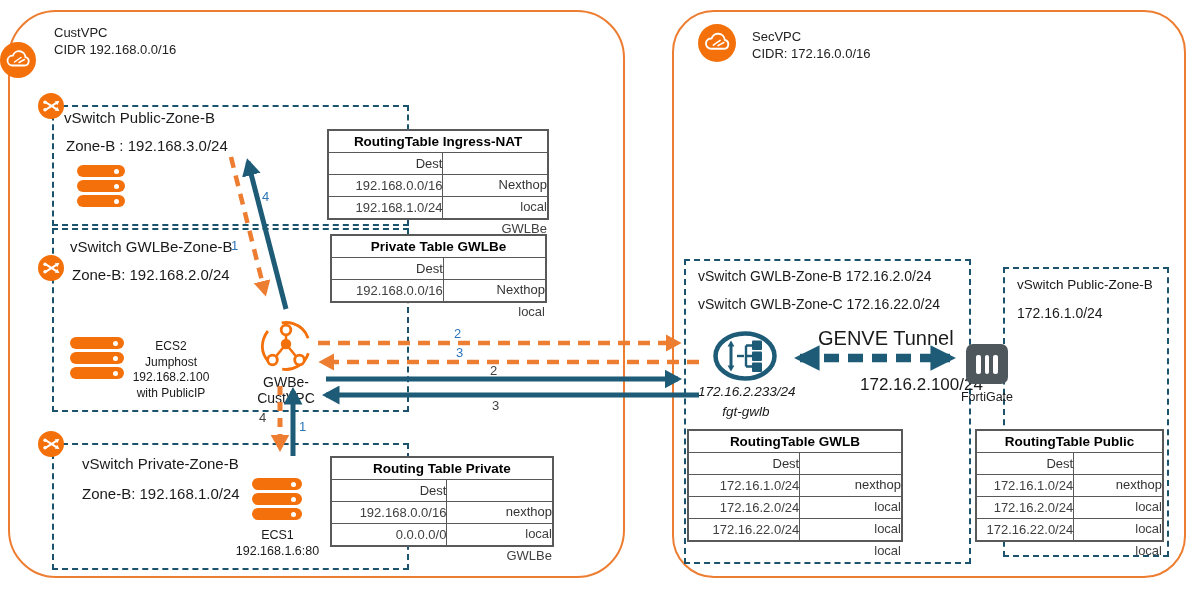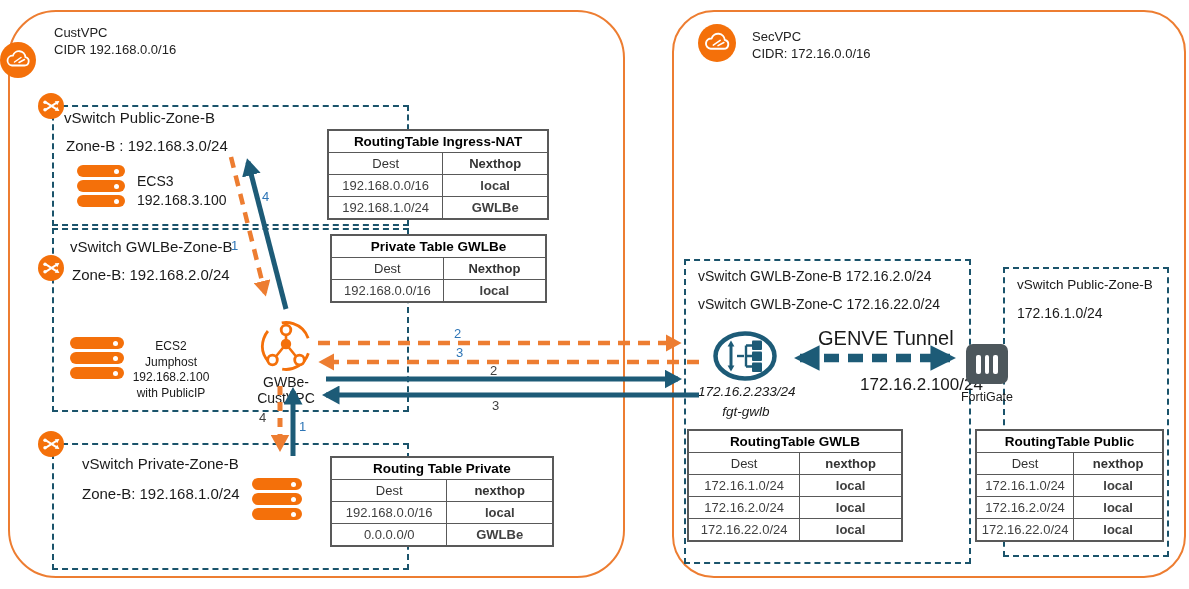--- a/index.html
+++ b/index.html
@@ -24,24 +24,24 @@
   .ecs { position:absolute; display:flex; flex-direction:column; gap:3px; z-index:6; }
   .ecs i { display:block; height:12px; border-radius:6px; background:#F4700A; position:relative; }
   .ecs i::after { content:""; position:absolute; right:6px; top:50%; margin-top:-2.5px; width:5px; height:5px; background:#fff; border-radius:50%; }
 
   .ecs-cap { position:absolute; z-index:6; color:#1a1a1a; }
   .cap-left { font-size:14px; line-height:19px; }
   .cap-center { text-align:center; font-size:12px; line-height:15.5px; }
 
   .rt { position:absolute; background:#fff; border:2px solid #595959; z-index:10; font-size:13px; color:#404040; }
   .rt-title { font-weight:bold; color:#000; text-align:center; height:21px; line-height:21px; border-bottom:1px solid #595959; font-size:13.5px; }
-  .rt-row { display:flex; height:21px; line-height:21px; border-bottom:1px solid #595959; text-align:center; }
+  .rt-row { display:flex; height:21px; line-height:21px; border-bottom:1px solid #595959; text-align:right;flex-direction:column; }
   .rt-row:last-child { border-bottom:none; }
   .rt .c1 { width:52%; border-right:1px solid #595959; }
-  .rt .c2 { flex:1;font-weight:bold; }
+  .rt .c2 { flex:1; }
   .rt-row.head { color:#333; }
 
   .icon-abs { position:absolute; z-index:6; }
   .gwbe-label { position:absolute; font-size:14px; color:#1a1a1a; text-align:center; z-index:6; }
   .fgt-cap { position:absolute; font-size:13.5px; color:#1a1a1a; text-align:center; z-index:6;font-style:italic; }
 
   .fortigate { position:absolute; left:966px; top:344px; width:42px; height:40px; background:#4D575C; border-radius:7px; z-index:6; display:flex; align-items:center; justify-content:center; gap:4px; }
   .fortigate b { display:block; width:4.5px; height:19px; background:#fff; border-radius:2px; }
 
   .genve-label { position:absolute; left:818px; top:327px; font-size:20px; color:#1a1a1a; z-index:6; white-space:nowrap; }
@@ -124,24 +124,20 @@
     </svg>
   </div>
 
   <div class="zone-title" style="left:64px;top:109px">vSwitch Public-Zone-B</div>
   <div class="zone-sub" style="left:66px;top:137px">Zone-B : 192.168.3.0/24</div>
   <div class="ecs" style="left:77px;top:165px;width:48px">
       <i></i>
       <i></i>
       <i></i>
     </div>
-  <div class="ecs-cap cap-left" style="left:137px;top:172px">
-    <div>ECS3</div>
-    <div>192.168.3.100</div>
-  </div>
 
   <div class="zone-title" style="left:70px;top:238px">vSwitch GWLBe-Zone-B</div>
   <div class="zone-sub" style="left:72px;top:266px">Zone-B: 192.168.2.0/24</div>
   <div class="ecs" style="left:70px;top:337px;width:54px">
       <i></i>
       <i></i>
       <i></i>
     </div>
   <div class="ecs-cap cap-center" style="left:126px;top:339px;width:90px">
     <div>ECS2</div>
@@ -165,20 +161,24 @@
   </div>
   <div class="gwbe-label" style="left:238px;top:374px;width:96px">GWBe-CustVPC</div>
 
   <div class="zone-title" style="left:82px;top:455px">vSwitch Private-Zone-B</div>
   <div class="zone-sub" style="left:82px;top:485px">Zone-B: 192.168.1.0/24</div>
   <div class="ecs" style="left:252px;top:478px;width:50px">
       <i></i>
       <i></i>
       <i></i>
     </div>
+  <div class="ecs-cap cap-center" style="left:230px;top:527px;width:95px;font-size:12.5px;line-height:16px">
+    <div>ECS1</div>
+    <div>192.168.1.6:80</div>
+  </div>
 
   <div class="zone-title sm" style="left:698px;top:268px">vSwitch GWLB-Zone-B 172.16.2.0/24</div>
   <div class="zone-title sm" style="left:698px;top:296px">vSwitch GWLB-Zone-C 172.16.22.0/24</div>
   <div class="icon-abs" style="left:712px;top:330px">
     <svg width="66" height="52" viewBox="0 0 66 52">
       <ellipse cx="33" cy="26" rx="29.5" ry="22.5" fill="#fff" stroke="#1D5B77" stroke-width="4.5"></ellipse>
       <g stroke="#1D5B77" stroke-width="3" fill="none">
         <path d="M19 15 L19 37"></path>
       </g>
       <path d="M-3.4,3.4 L0,-2.4 L3.4,3.4 z" fill="#1D5B77" transform="translate(19,13)"></path>

